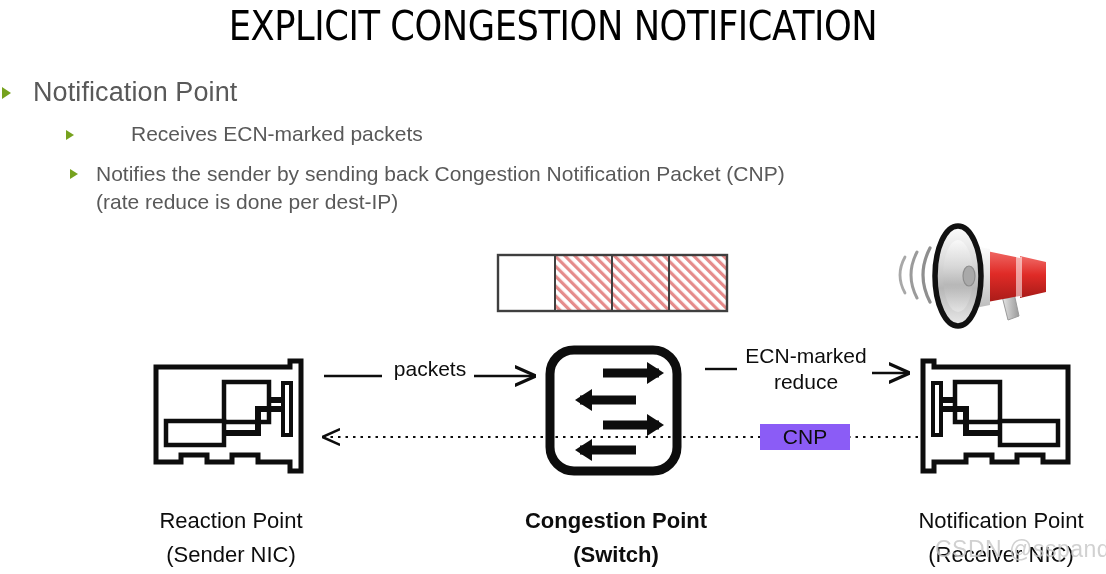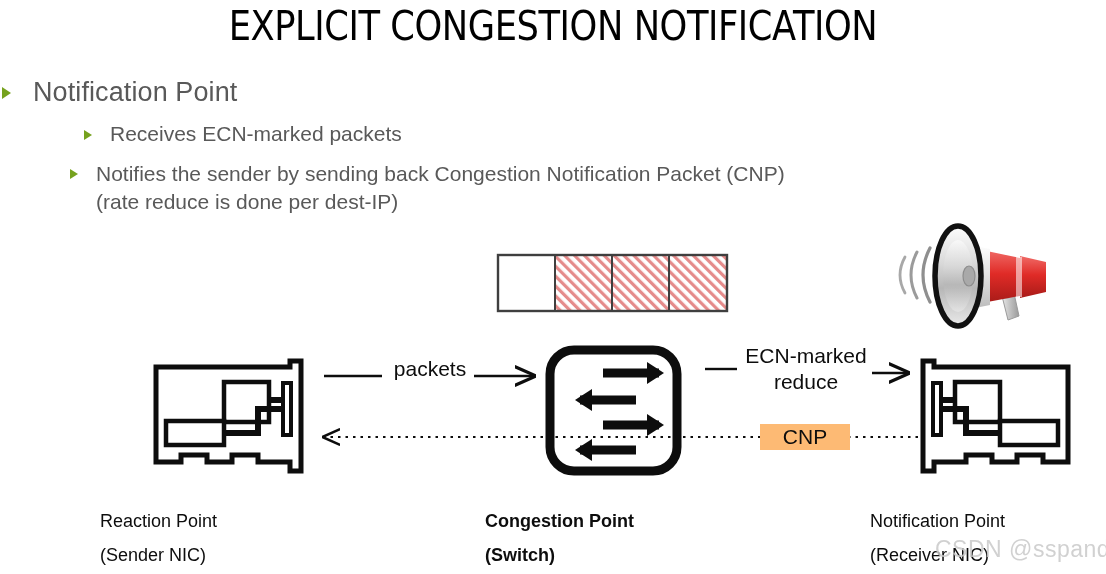--- a/index.html
+++ b/index.html
@@ -54,21 +54,21 @@
 
   #bullet-l1 { top: 76px; left: 2px; }
   #bullet-l1 .bullet-mark { margin-top: 11px; }
   #bullet-l1 .bullet-text {
     font-size: 27px;
     line-height: 32px;
     margin-left: 22px;
     letter-spacing: 0.1px;
   }
 
-  #bullet-l2a { top: 121px; left: 84px; }
+  #bullet-l2a { top: 121px; left: 66px; gap: 39px; }
   #bullet-l2a .bullet-mark {
     margin-top: 9px;
     border-top-width: 5px;
     border-bottom-width: 5px;
     border-left-width: 8px;
   }
   #bullet-l2a .bullet-text {
     font-size: 21px;
     line-height: 26px;
     margin-left: 18px;
@@ -92,41 +92,42 @@
     position: absolute;
     left: 0;
     top: 0;
     width: 1106px;
     height: 574px;
   }
 
   
   .node-caption {
     position: absolute;
+    text-align: center;
     color: #0d0d0d;
-    font-size: 18px;
+    font-size: 22px;
     line-height: 34px;
     white-space: pre-line;
   }
   #caption-rp { left: 100px;  top: 504px; width: 262px; }
   #caption-cp { left: 485px;  top: 504px; width: 262px; font-weight: bold; }
   #caption-np { left: 870px;  top: 504px; width: 262px; }
 
   
   .edge-label {
     position: absolute;
     text-align: center;
     color: #0d0d0d;
     font-size: 21px;
     line-height: 26px;
     white-space: pre-line;
   }
   #label-packets   { left: 365px; top: 356px; width: 130px; }
   #label-ecn       { left: 722px; top: 343px; width: 168px; }
-  #label-cnp       { left: 760px; top: 424px; width: 90px;  background: #fdba74; }
+  #label-cnp       { left: 760px; top: 424px; width: 90px;  background: #8b5cf6; }
 
   
   #watermark {
     position: absolute;
     left: 935px;
     top: 536px;
     font-size: 23px;
     color: #c9c9c9;
     opacity: 0.85;
     white-space: nowrap;

